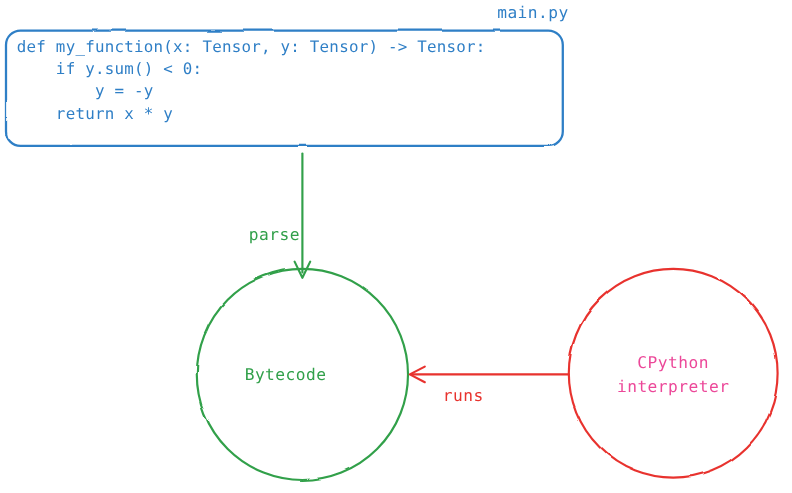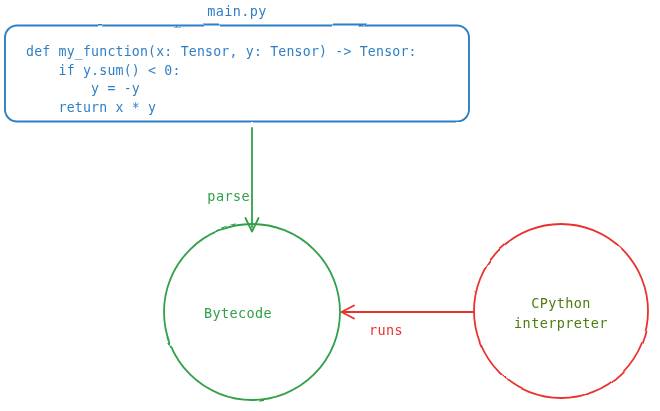--- a/index.html
+++ b/index.html
@@ -19,34 +19,34 @@
     position: absolute;
     left: 0;
     top: 0;
     width: 660px;
     height: 411px;
   }
   .code-text {
     position: absolute;
     left: 14px;
     top: 31px;
-    margin: 12px;
+    margin: 0;
     font-family: "DejaVu Sans Mono", monospace;
     font-size: 13.2px;
     line-height: 18.6px;
     letter-spacing: 0.2px;
     color: #2f7fc6;
     white-space: pre;
   }
   .file-title {
     position: absolute;
     left: 0;
     top: 3px;
     width: 474px;
-    text-align: center;
+    text-align: right;
     font-family: "DejaVu Sans Mono", monospace;
     font-size: 13.5px;
     letter-spacing: 0.4px;
     color: #2f7fc6;
   }
   .edge-label {
     position: absolute;
     font-family: "DejaVu Sans Mono", monospace;
     font-size: 13.5px;
     letter-spacing: 0.4px;
@@ -80,21 +80,21 @@
   .label-bytecode {
     left: 166px;
     top: 303px;
     width: 144px;
     color: #31a04a;
   }
   .label-cpython {
     left: 474px;
     top: 293px;
     width: 174px;
-    color: #4d7c0f;
+    color: #ec4899;
   }
 </style>
 </head>
 <body>
 
 <div id="canvas">
 
   <svg id="diagram-svg" viewBox="0 0 660 411">
     <defs>
       <filter id="sketch" x="-20%" y="-20%" width="140%" height="140%">

